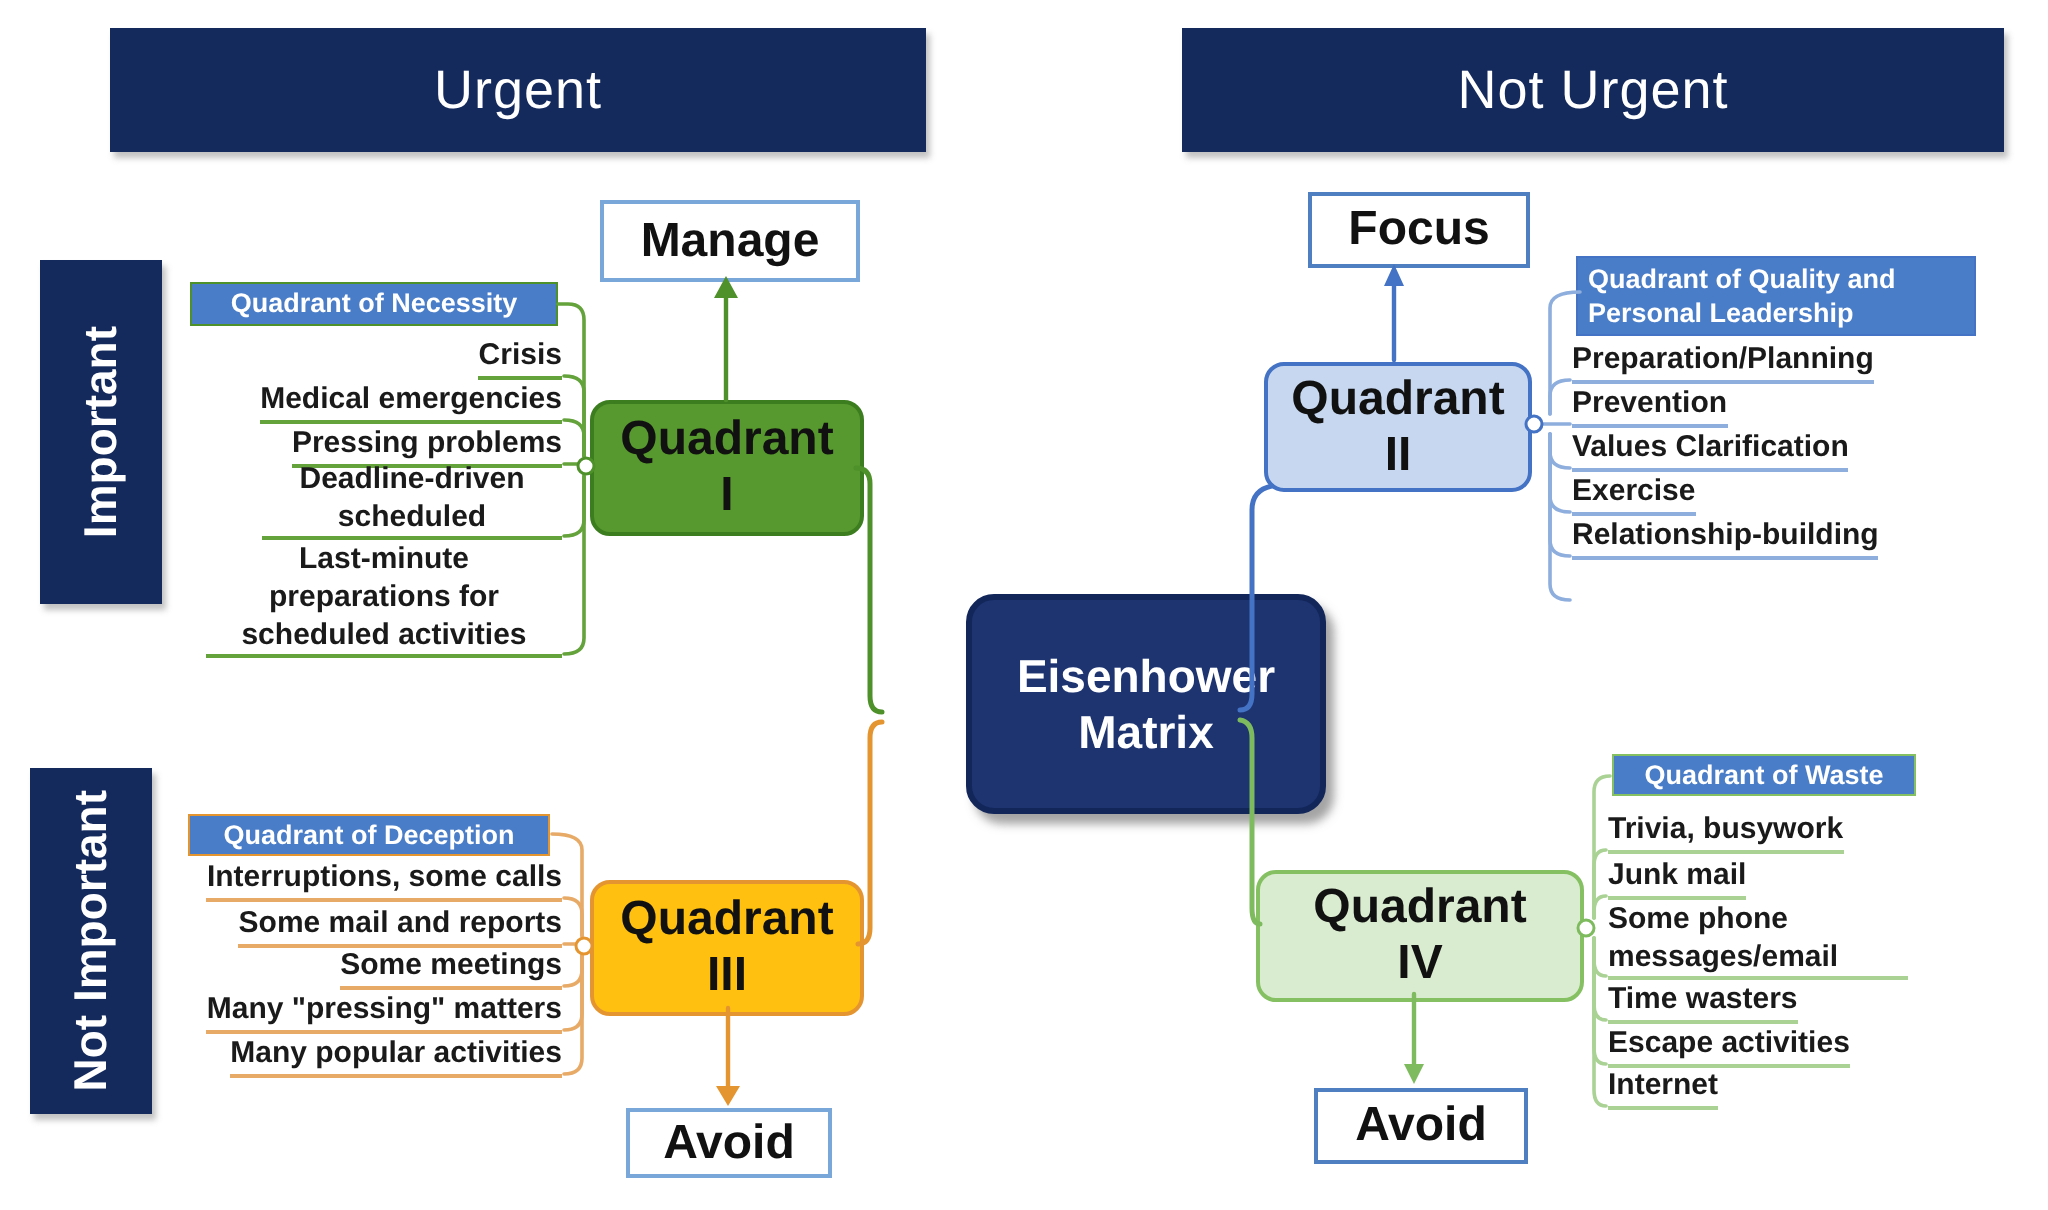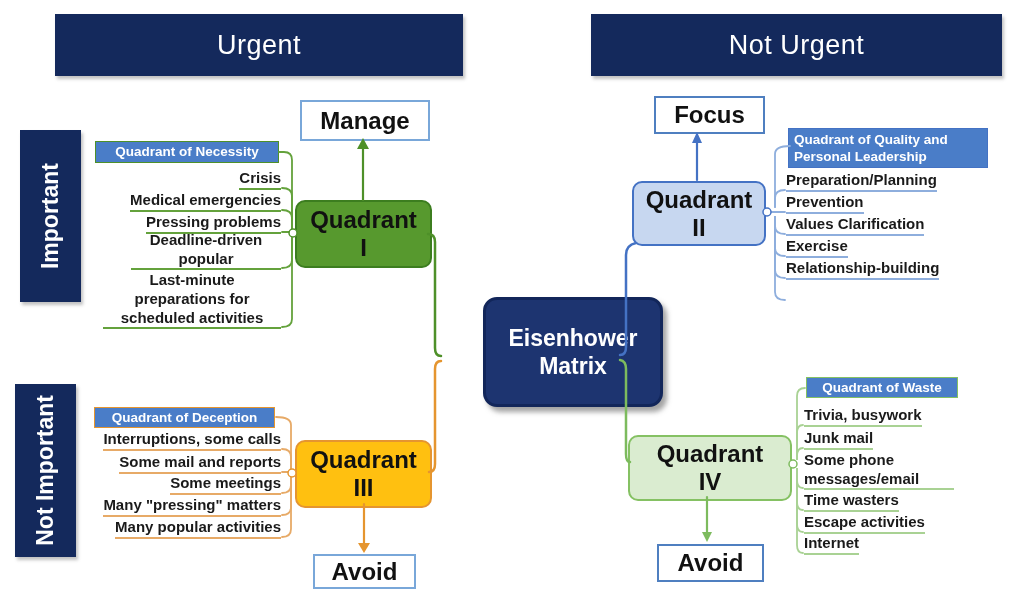--- a/index.html
+++ b/index.html
@@ -104,21 +104,21 @@
   </div>
 
   <div class="qheader qheader-1">Quadrant of Necessity</div>
   <div class="qheader qheader-2">Quadrant of Quality and Personal Leadership</div>
   <div class="qheader qheader-3">Quadrant of Deception</div>
   <div class="qheader qheader-4">Quadrant of Waste</div>
 
   <div class="item u-q1" style="top:168px;right:743px;">Crisis</div>
   <div class="item u-q1" style="top:190px;right:743px;">Medical emergencies</div>
   <div class="item u-q1" style="top:212px;right:743px;">Pressing problems</div>
-  <div class="item u-q1 wrap" style="top:230px;right:743px;width:150px;text-align:center;">Deadline-driven popular</div>
+  <div class="item u-q1 wrap" style="top:230px;right:743px;width:150px;text-align:center;">Deadline-driven scheduled</div>
   <div class="item u-q1 wrap" style="top:270px;right:743px;width:178px;text-align:center;">Last-minute preparations for scheduled activities</div>
 
   <div class="item u-q2" style="top:170px;left:786px;">Preparation/Planning</div>
   <div class="item u-q2" style="top:192px;left:786px;">Prevention</div>
   <div class="item u-q2" style="top:214px;left:786px;">Values Clarification</div>
   <div class="item u-q2" style="top:236px;left:786px;">Exercise</div>
   <div class="item u-q2" style="top:258px;left:786px;">Relationship-building</div>
 
   <div class="item u-q3" style="top:429px;right:743px;">Interruptions, some calls</div>
   <div class="item u-q3" style="top:452px;right:743px;">Some mail and reports</div>

